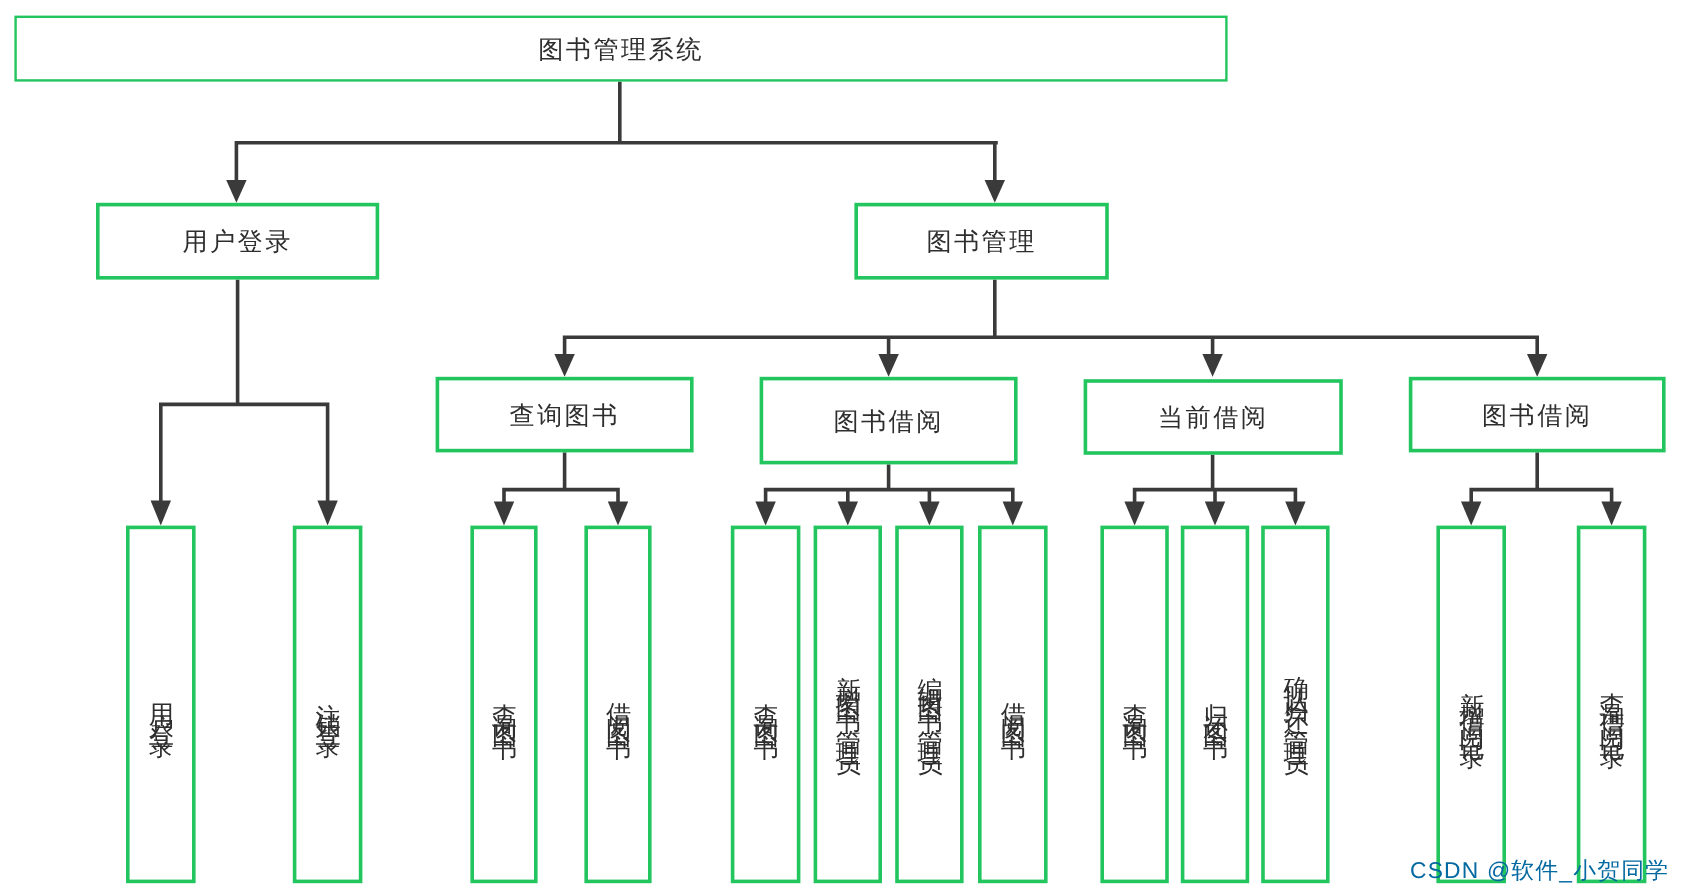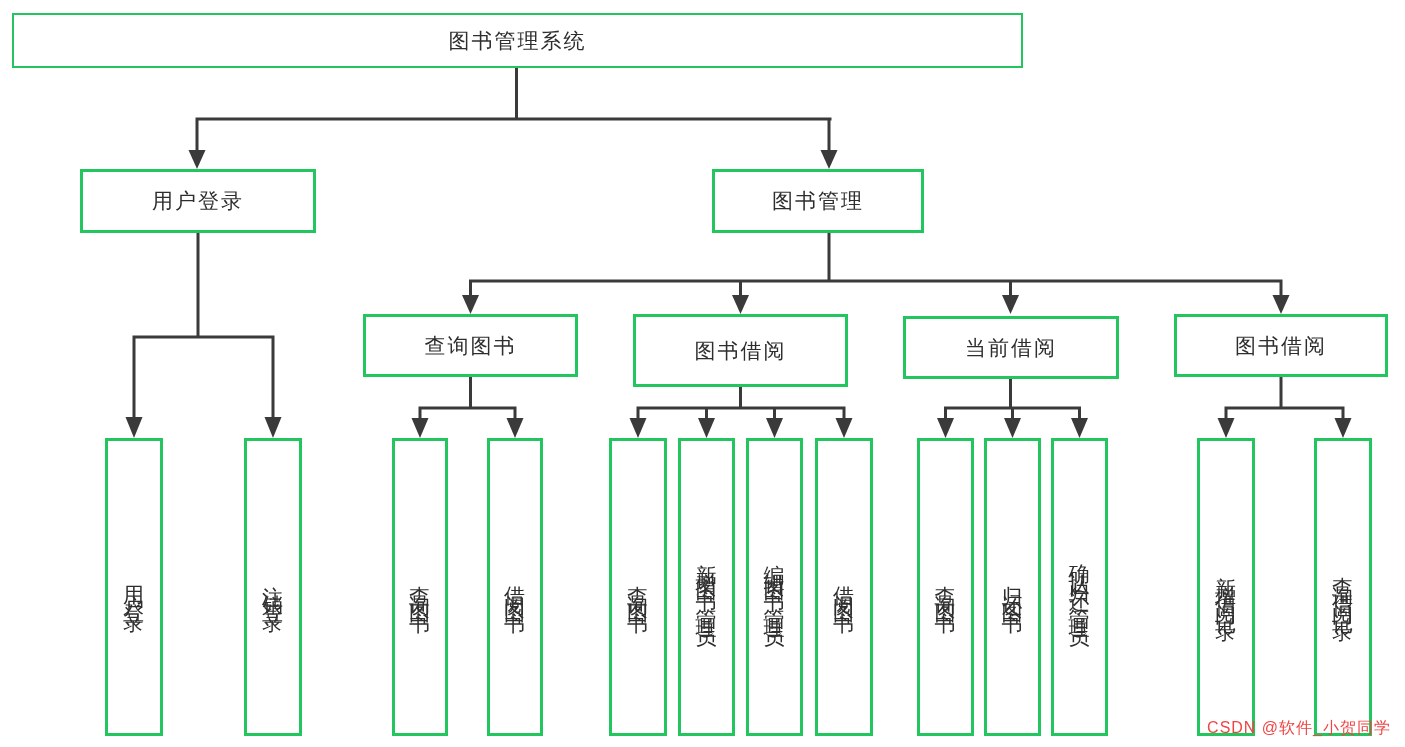--- a/index.html
+++ b/index.html
@@ -36,23 +36,23 @@
     writing-mode: vertical-rl;
     text-orientation: mixed;
     font-size: 21px;
     line-height: 1;
     letter-spacing: 9px;
   }
   .watermark {
     position: absolute;
     right: 14px;
     bottom: 8px;
-    font-size: 16px;
+    font-size: 19px;
     letter-spacing: 1px;
-    color: #ef4444;
+    color: #0369a1;
     white-space: nowrap;
     pointer-events: none;
   }
 </style>
 </head>
 <body>
 
 <div class="canvas">
 
   <svg class="connectors" viewBox="0 0 1405 747" xmlns="http://www.w3.org/2000/svg">

